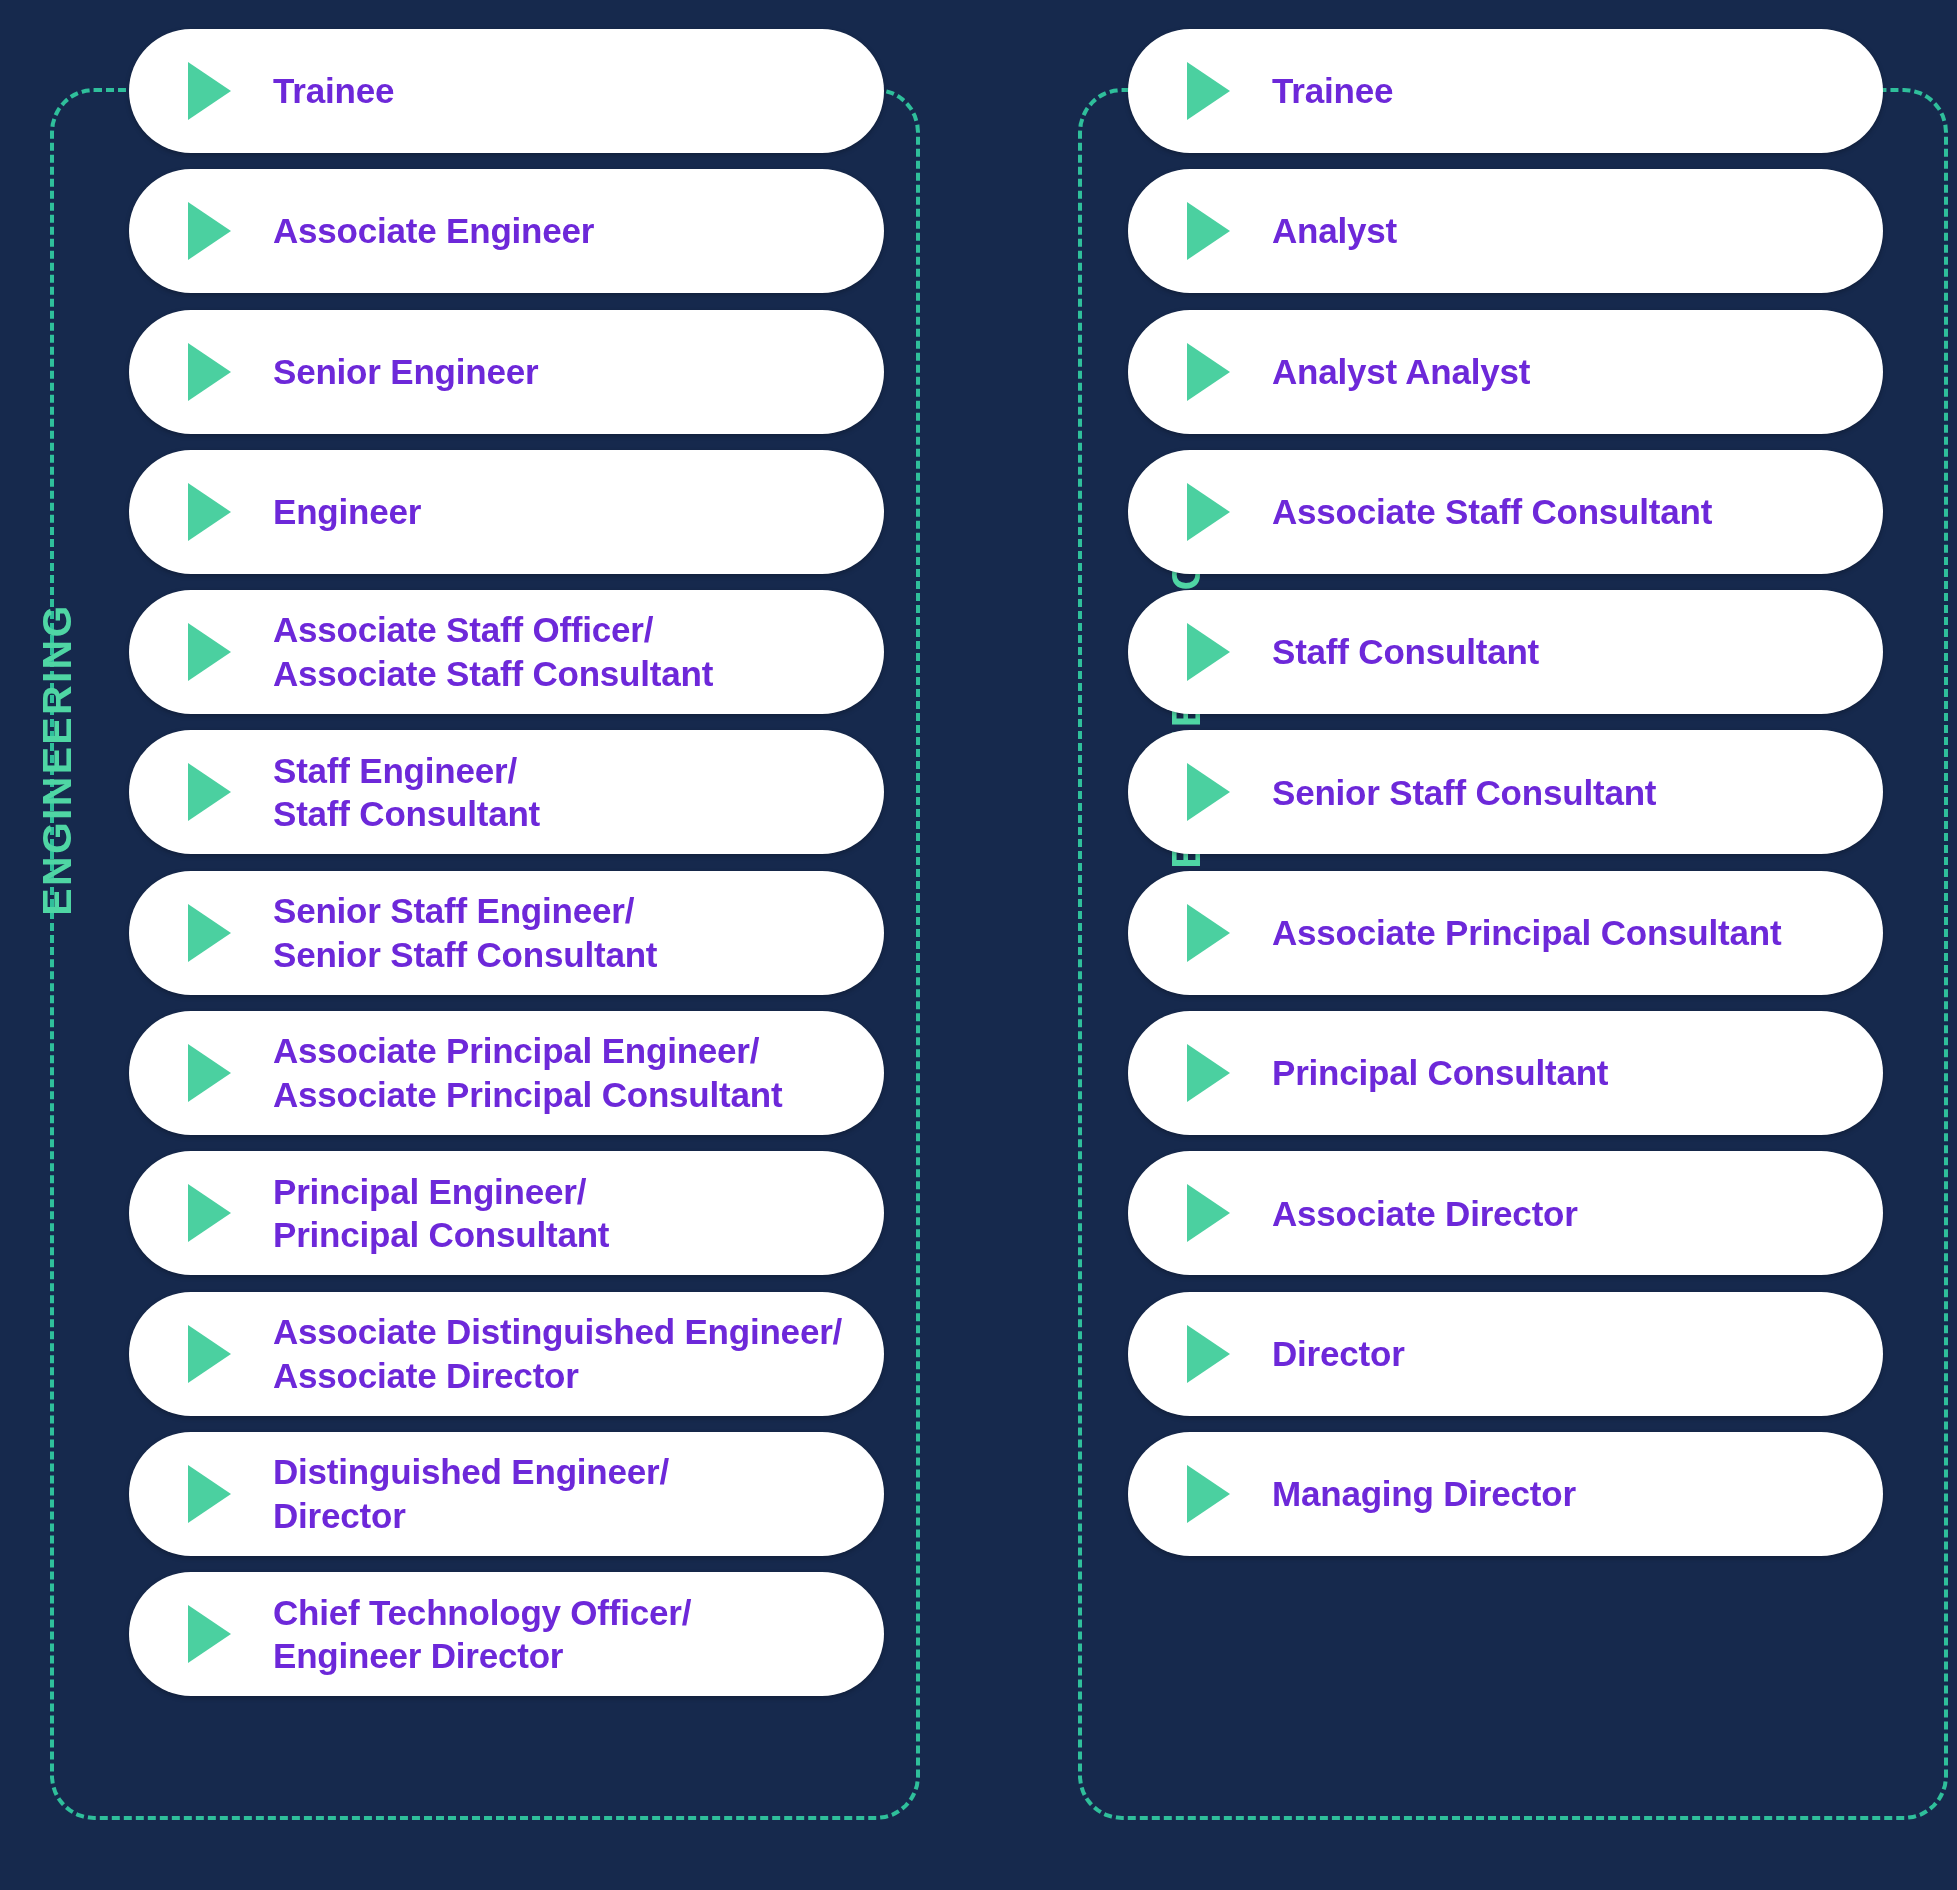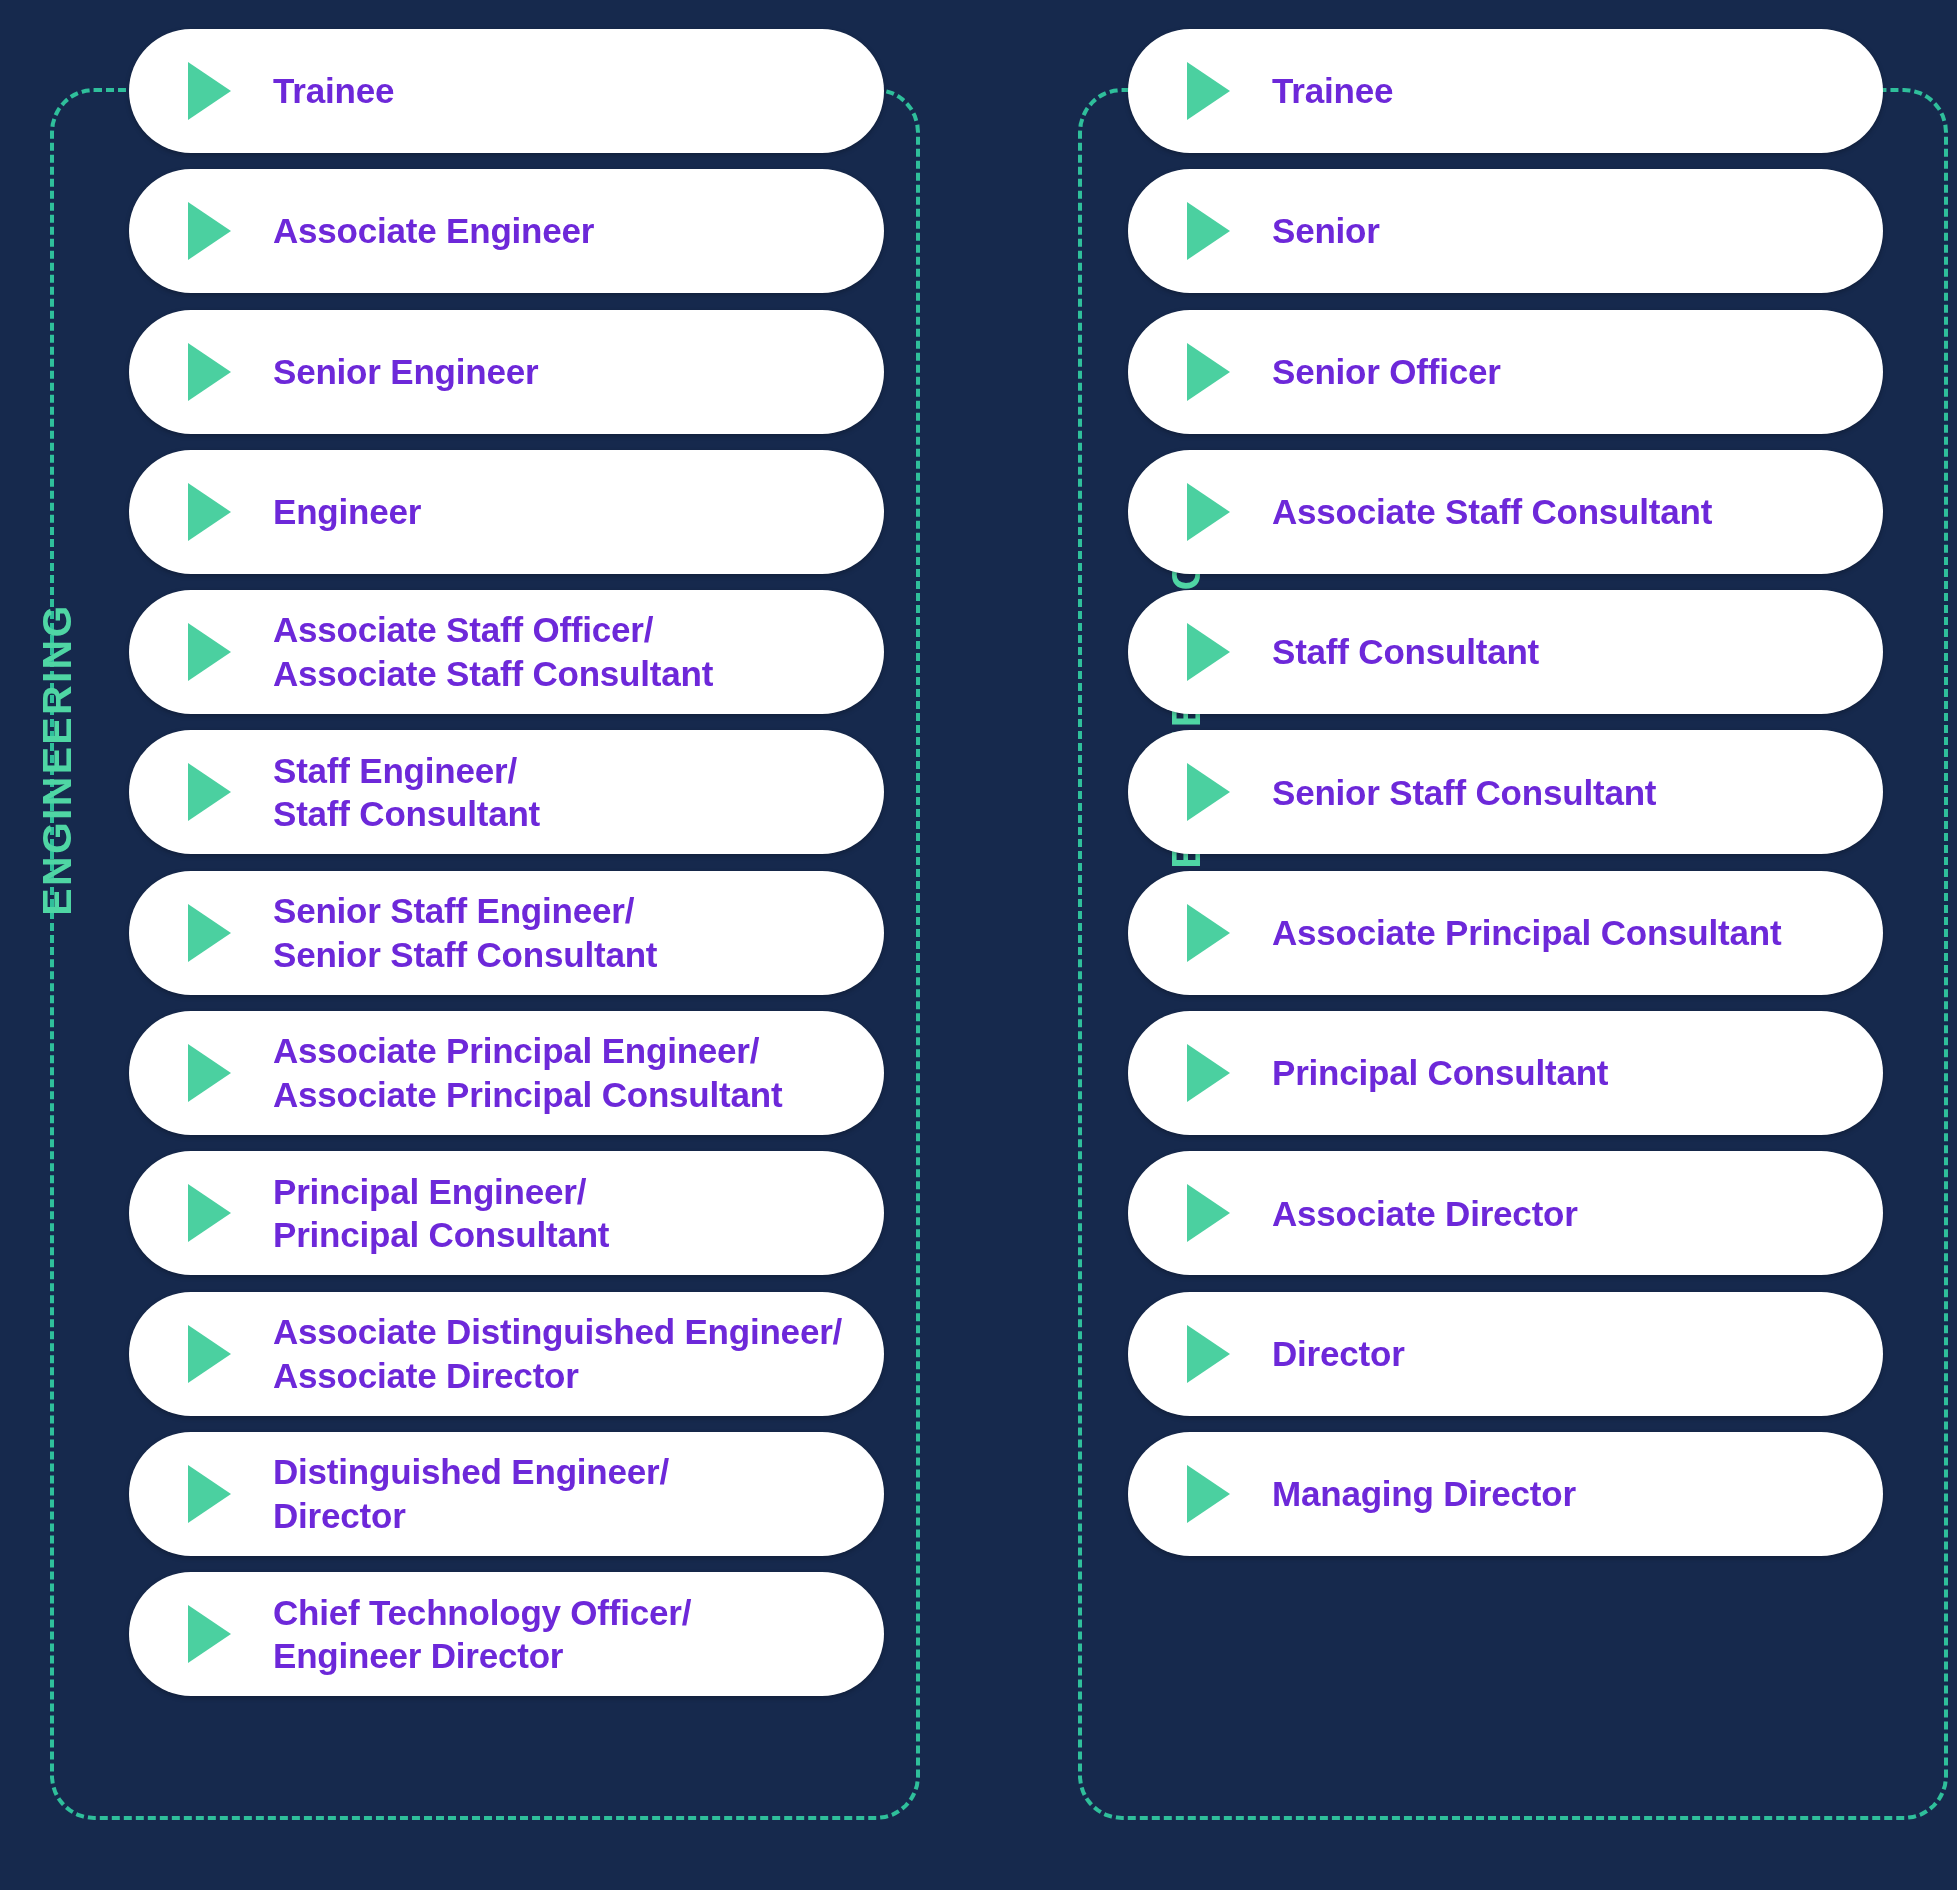--- a/index.html
+++ b/index.html
@@ -170,25 +170,25 @@
   <div class="track right">
     <div class="bracket r-open"></div>
     <div class="vlabel noneng">NON-ENGINEERING</div>
     <div class="cards right-cards">
         <div class="card">
           <span class="arrow"></span>
           <span class="card-label">Trainee</span>
         </div>
         <div class="card">
           <span class="arrow"></span>
-          <span class="card-label">Senior</span>
-        </div>
-        <div class="card">
-          <span class="arrow"></span>
-          <span class="card-label">Senior Officer</span>
+          <span class="card-label">Analyst</span>
+        </div>
+        <div class="card">
+          <span class="arrow"></span>
+          <span class="card-label">Analyst Analyst</span>
         </div>
         <div class="card">
           <span class="arrow"></span>
           <span class="card-label">Associate Staff Consultant</span>
         </div>
         <div class="card">
           <span class="arrow"></span>
           <span class="card-label">Staff Consultant</span>
         </div>
         <div class="card">

